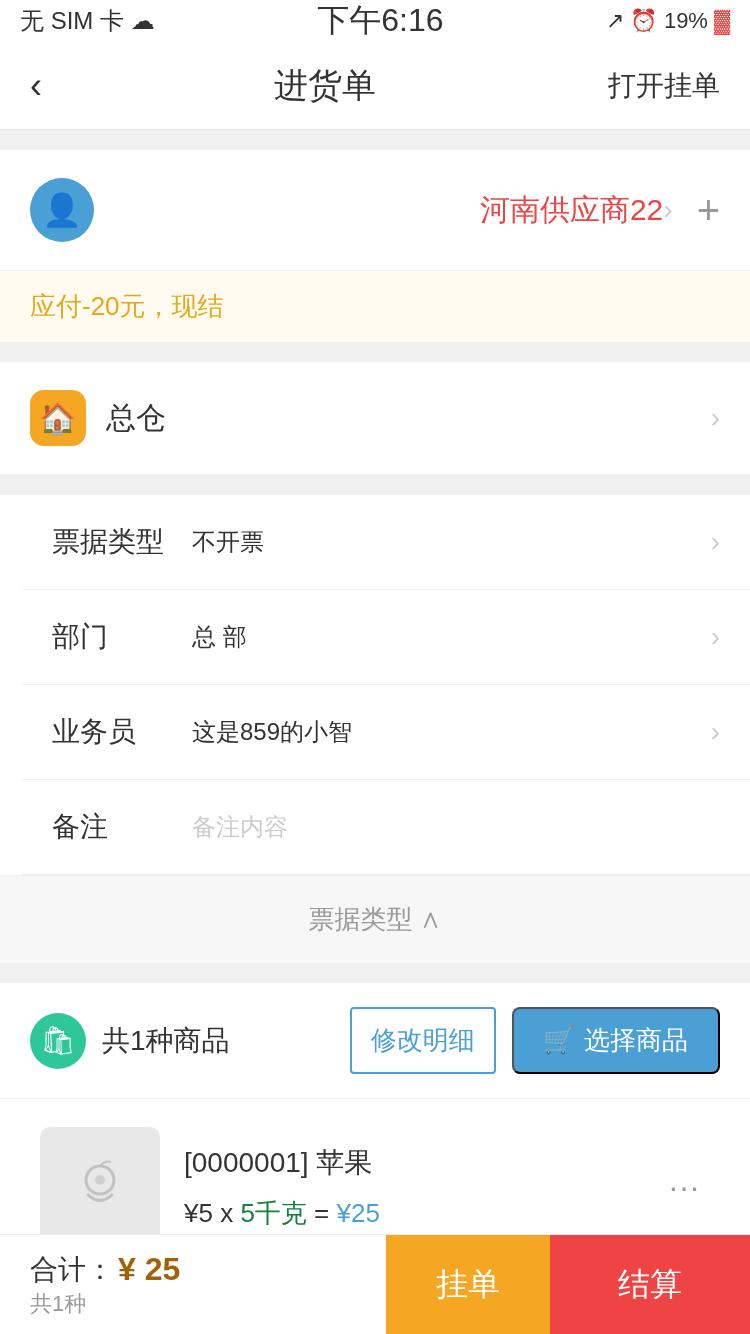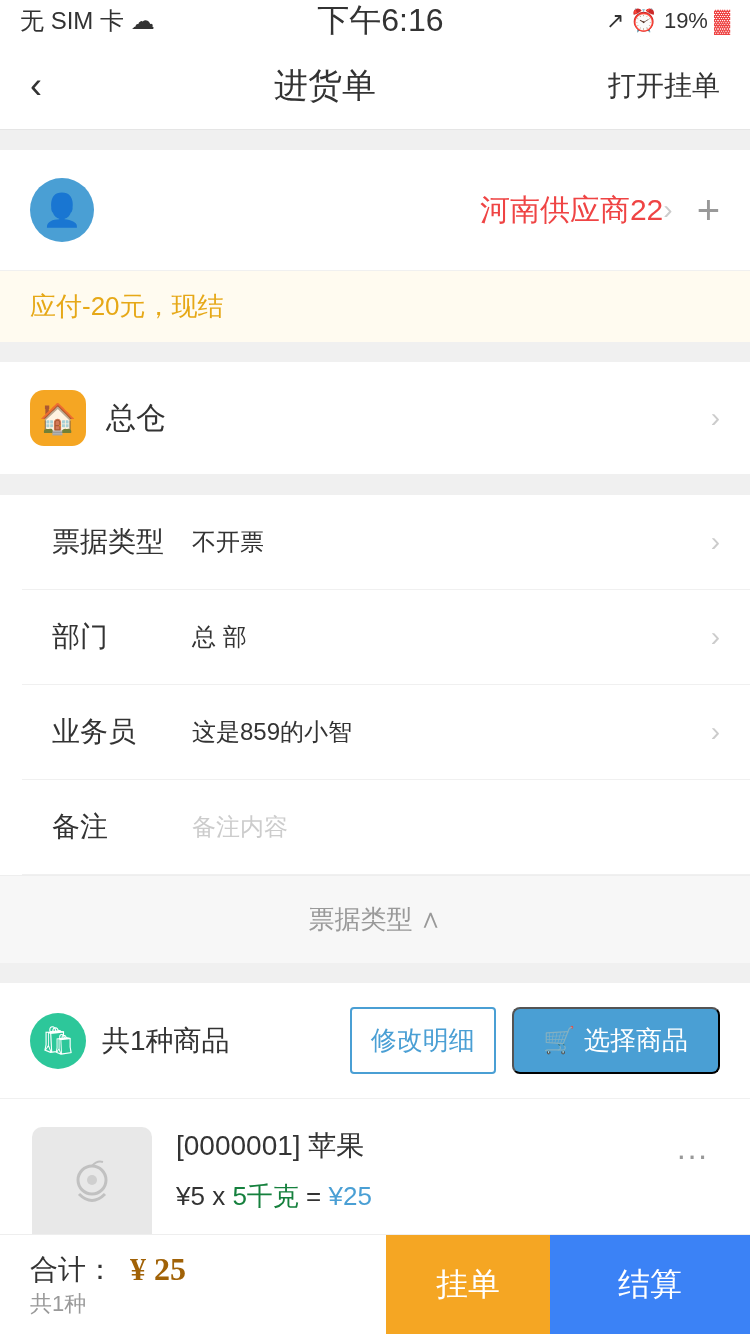--- a/index.html
+++ b/index.html
@@ -228,21 +228,22 @@
       font-size: 26px;
       cursor: pointer;
       display: flex;
       align-items: center;
       gap: 8px;
     }
 
     
     .product-item {
       display: flex;
-      padding: 28px 32px;
+      align-items: center;
+      padding: 28px 40px;
       background: #fff;
       border-bottom: 1px solid #f0f0f0;
     }
     .product-thumb {
       width: 120px;
       height: 120px;
       background: #e8e8e8;
       border-radius: 10px;
       display: flex;
       align-items: center;
@@ -310,21 +311,21 @@
       background: #f5a623;
       color: #fff;
       font-size: 32px;
       display: flex;
       align-items: center;
       justify-content: center;
       cursor: pointer;
     }
     .btn-checkout {
       width: 200px;
-      background: #3b82f6;
+      background: #ef4444;
       color: #fff;
       font-size: 32px;
       display: flex;
       align-items: center;
       justify-content: center;
       cursor: pointer;
     }
 
     
     .bottom-spacer { height: 100px; }
@@ -446,21 +447,21 @@
       </div>
     </div>
     <span class="product-more">···</span>
   </div>
 </div>
 
 <div class="bottom-spacer"></div>
 
 <div class="bottom-bar">
   <div class="bottom-total">
-    <div style="display:flex;align-items:flex-start;gap:16px;font-family:Liberation Serif, serif;">
+    <div style="display:flex;align-items:flex-start;gap:4px;">
       <span>合计：</span>
       <span class="bottom-total-amount">¥ 25</span>
     </div>
     <span class="bottom-total-sub">共1种</span>
   </div>
   <div class="btn-hang">
     <span>挂单</span>
   </div>
   <div class="btn-checkout">
     <span>结算</span>

